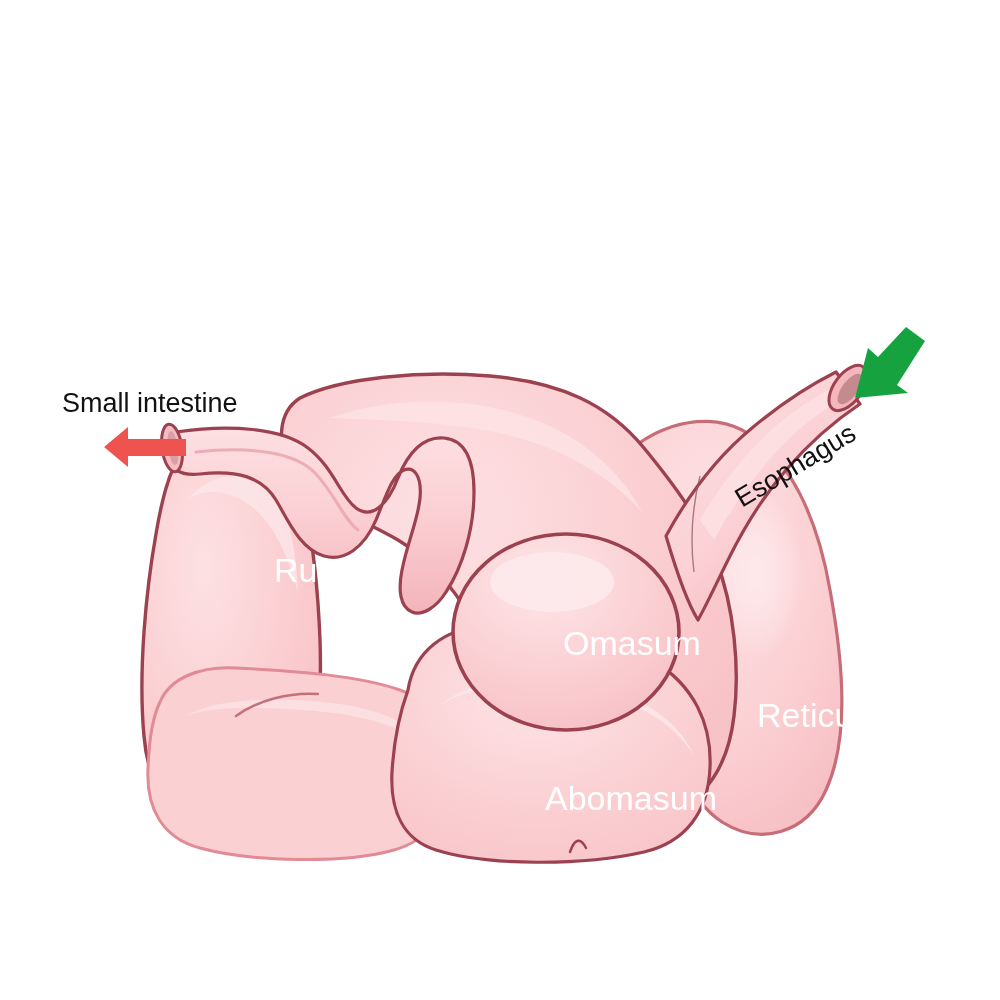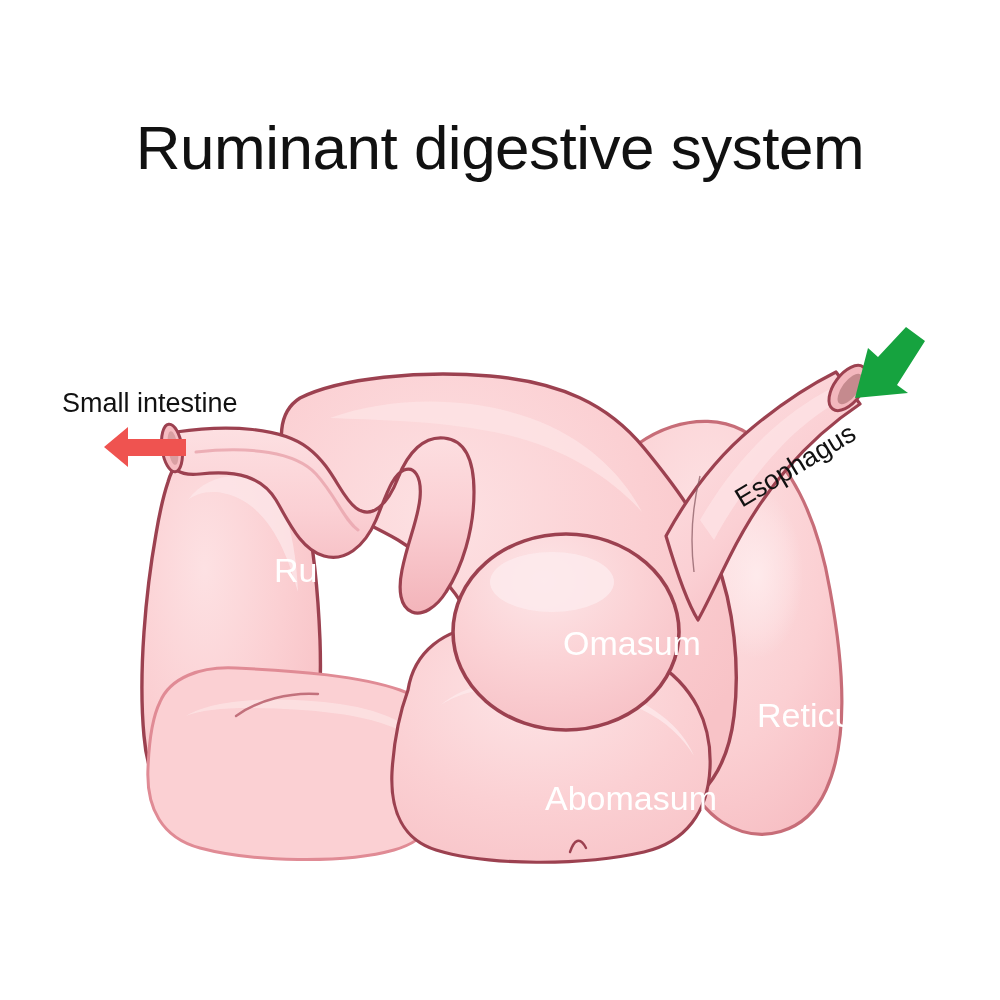--- a/index.html
+++ b/index.html
@@ -46,21 +46,20 @@
     font-family: "Liberation Sans", sans-serif;
     font-size: 27px;
     font-weight: 400;
   }
 </style>
 </head>
 <body>
 
 <div id="stage">
 
-  <div id="title">Ruminant digestive system</div>
 
   <svg id="diagram" viewBox="0 0 1000 1000">
     <defs>
       <radialGradient id="gRumen" cx="35%" cy="32%" r="75%">
         <stop offset="0%" stop-color="#fde1e3"></stop>
         <stop offset="60%" stop-color="#fbcfd2"></stop>
         <stop offset="100%" stop-color="#f8c3c7"></stop>
       </radialGradient>
       <radialGradient id="gRetic" cx="42%" cy="28%" r="80%">
         <stop offset="0%" stop-color="#fde3e5"></stop>

